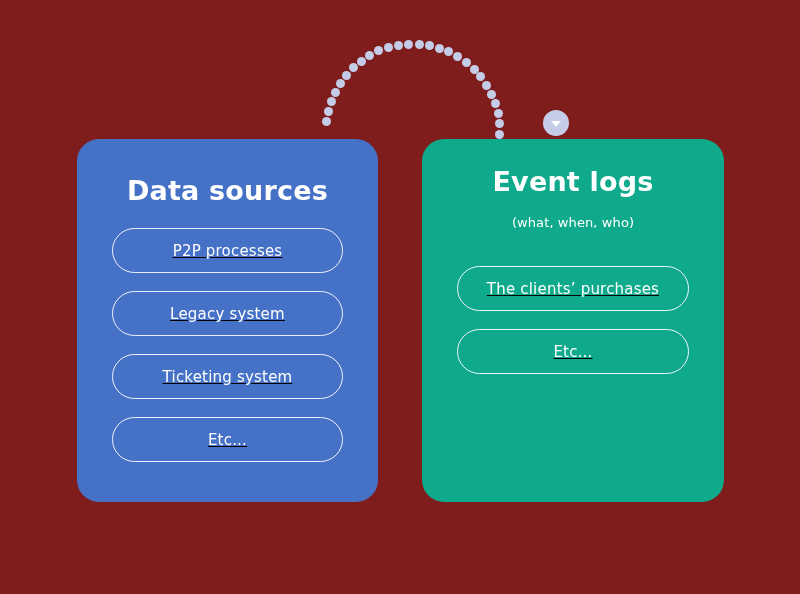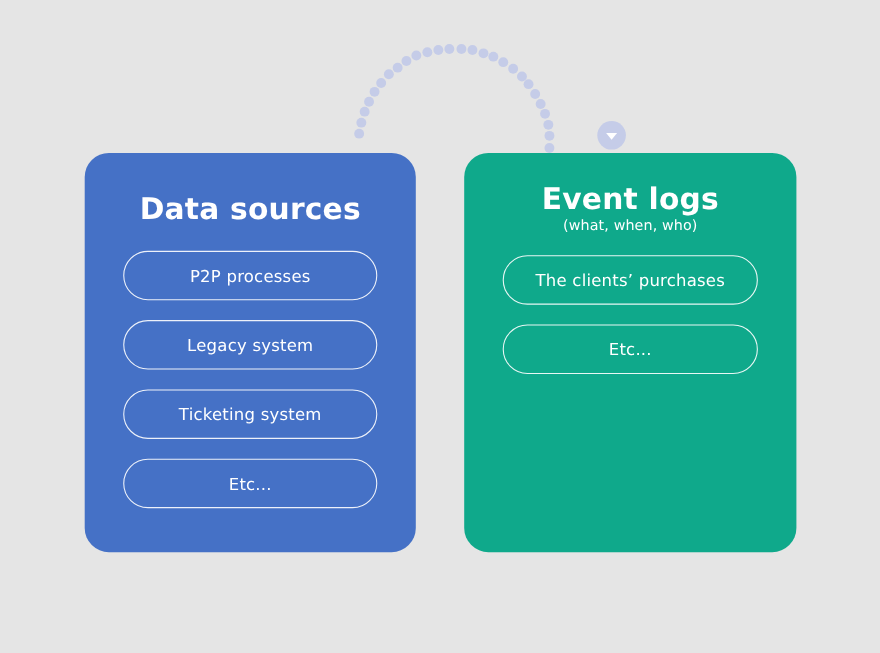--- a/index.html
+++ b/index.html
@@ -10,21 +10,21 @@
     width: 800px;
     height: 594px;
     background: #ffffff;
     font-family: "DejaVu Sans", "Liberation Sans", sans-serif;
     overflow: hidden;
   }
   #canvas {
     position: relative;
     width: 800px;
     height: 594px;
-    background: #e5e5e5;
+    background: #7f1d1d;
   }
 
   
   #arc-layer {
     position: absolute;
     left: 0;
     top: 0;
     width: 800px;
     height: 594px;
     pointer-events: none;
@@ -70,20 +70,21 @@
   }
   #card-data-sources {
     left: 77px;
     width: 301px;
     background: #4571c6;
   }
   #card-event-logs {
     left: 422px;
     width: 302px;
     background: #0fa98b;
+    gap: 17px;
   }
 
   .card-title {
     color: #ffffff;
     font-size: 27px;
     font-weight: bold;
     letter-spacing: 0.2px;
     line-height: 1.05;
     text-align: center;
   }
@@ -102,20 +103,21 @@
     letter-spacing: 0.1px;
   }
 
   .pill-list {
     margin-top: 23px;
     display: flex;
     flex-direction: column;
     gap: 18px;
     width: 100%;
     align-items: center;
+    text-decoration: underline;
   }
   #card-event-logs .pill-list {
     margin-top: 19px;
   }
   .pill {
     width: 231px;
     height: 45px;
     box-sizing: border-box;
     border: 1px solid rgba(255,255,255,0.9);
     border-radius: 23px;

